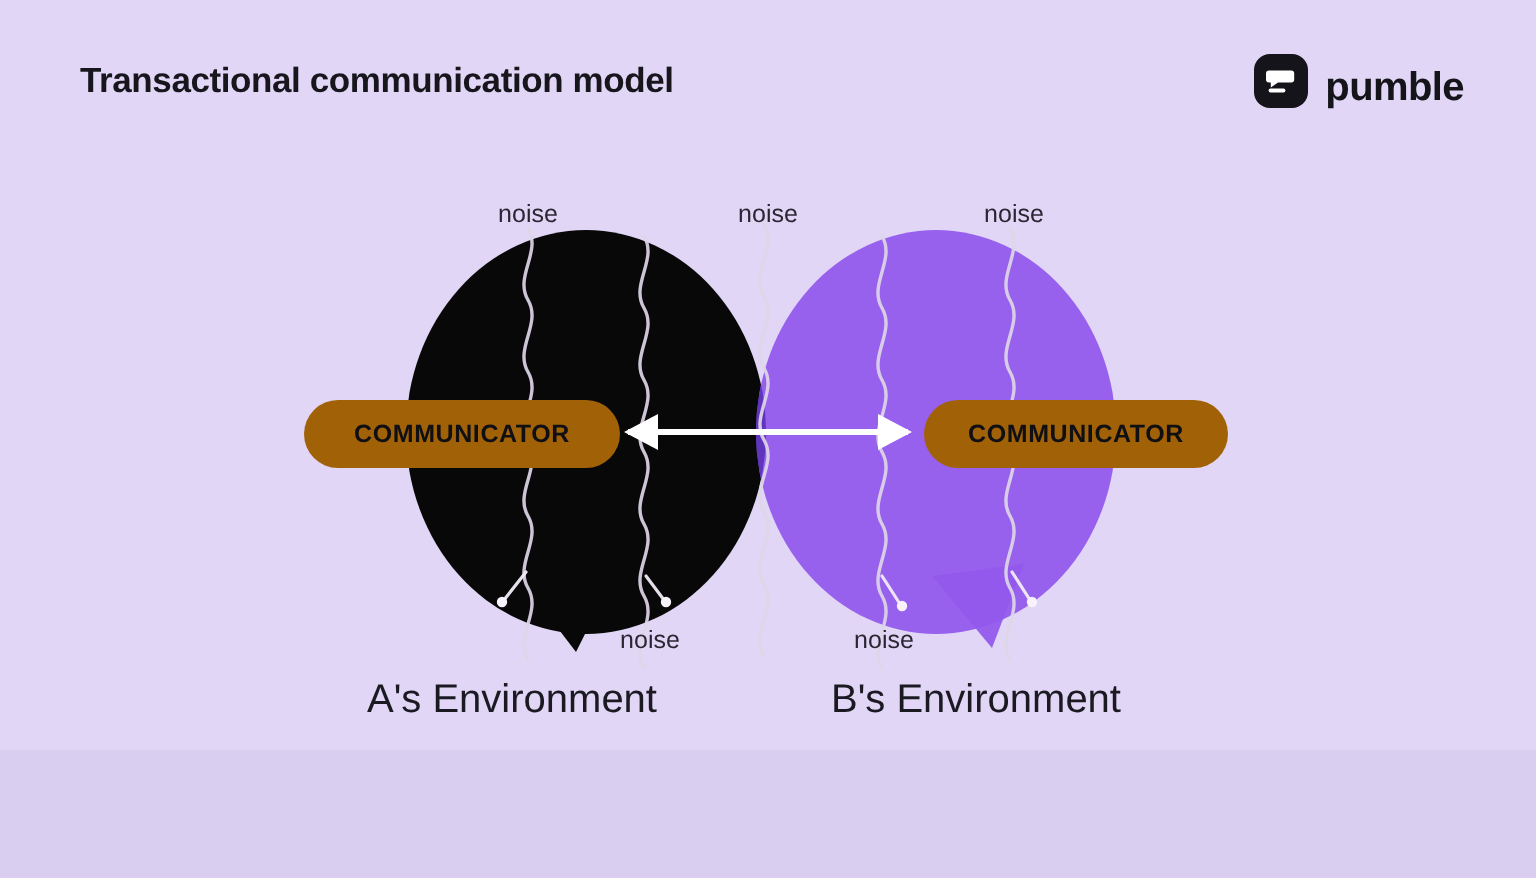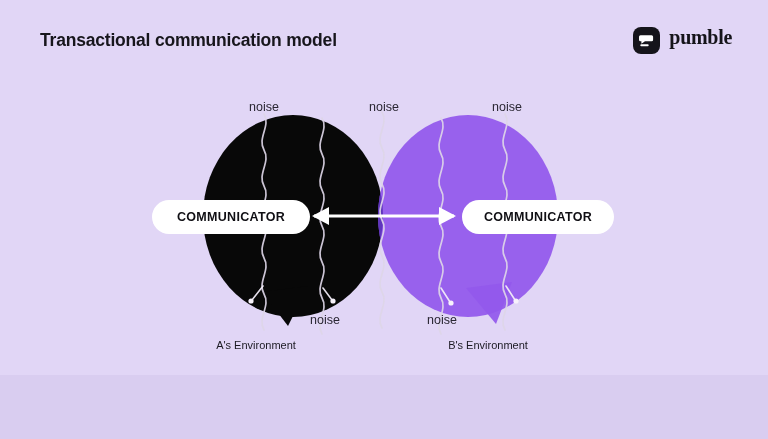--- a/index.html
+++ b/index.html
@@ -26,23 +26,22 @@
     color: #17161c;
     letter-spacing: -0.2px;
     white-space: nowrap;
   }
 
   #brand-logo {
     position: absolute;
     right: 36px;
     top: 27px;
     display: flex;
-    align-items: flex-start;
+    align-items: flex-end;
     gap: 9px;
-    font-family: Liberation Serif, serif;
   }
   #brand-mark {
     width: 27px;
     height: 27px;
     border-radius: 8px;
     background: #15141a;
     display: flex;
     align-items: center;
     justify-content: center;
   }
@@ -75,42 +74,42 @@
     color: #2a2733;
     white-space: nowrap;
     transform: translateX(-50%);
     text-align: center;
   }
 
   
   .communicator-pill {
     position: absolute;
     height: 34px;
-    background: #ffffff;
+    background: #a16207;
     border-radius: 17px;
     display: flex;
     align-items: center;
     justify-content: center;
     box-sizing: border-box;
     padding: 0 18px;
   }
   .communicator-pill .pill-text {
     font-size: 12.5px;
     font-weight: bold;
     color: #100f14;
     letter-spacing: 0.3px;
     white-space: nowrap;
   }
   #communicator-a { left: 152px; top: 200px; width: 158px; }
   #communicator-b { left: 462px; top: 200px; width: 152px; }
 
   
   .env-label {
     position: absolute;
-    font-size: 11px;
+    font-size: 20px;
     color: #1b1a22;
     white-space: nowrap;
     transform: translateX(-50%);
     text-align: right;
   }
   #env-a { left: 256px; top: 339px; }
   #env-b { left: 488px; top: 339px; }
 </style>
 </head>
 <body>

